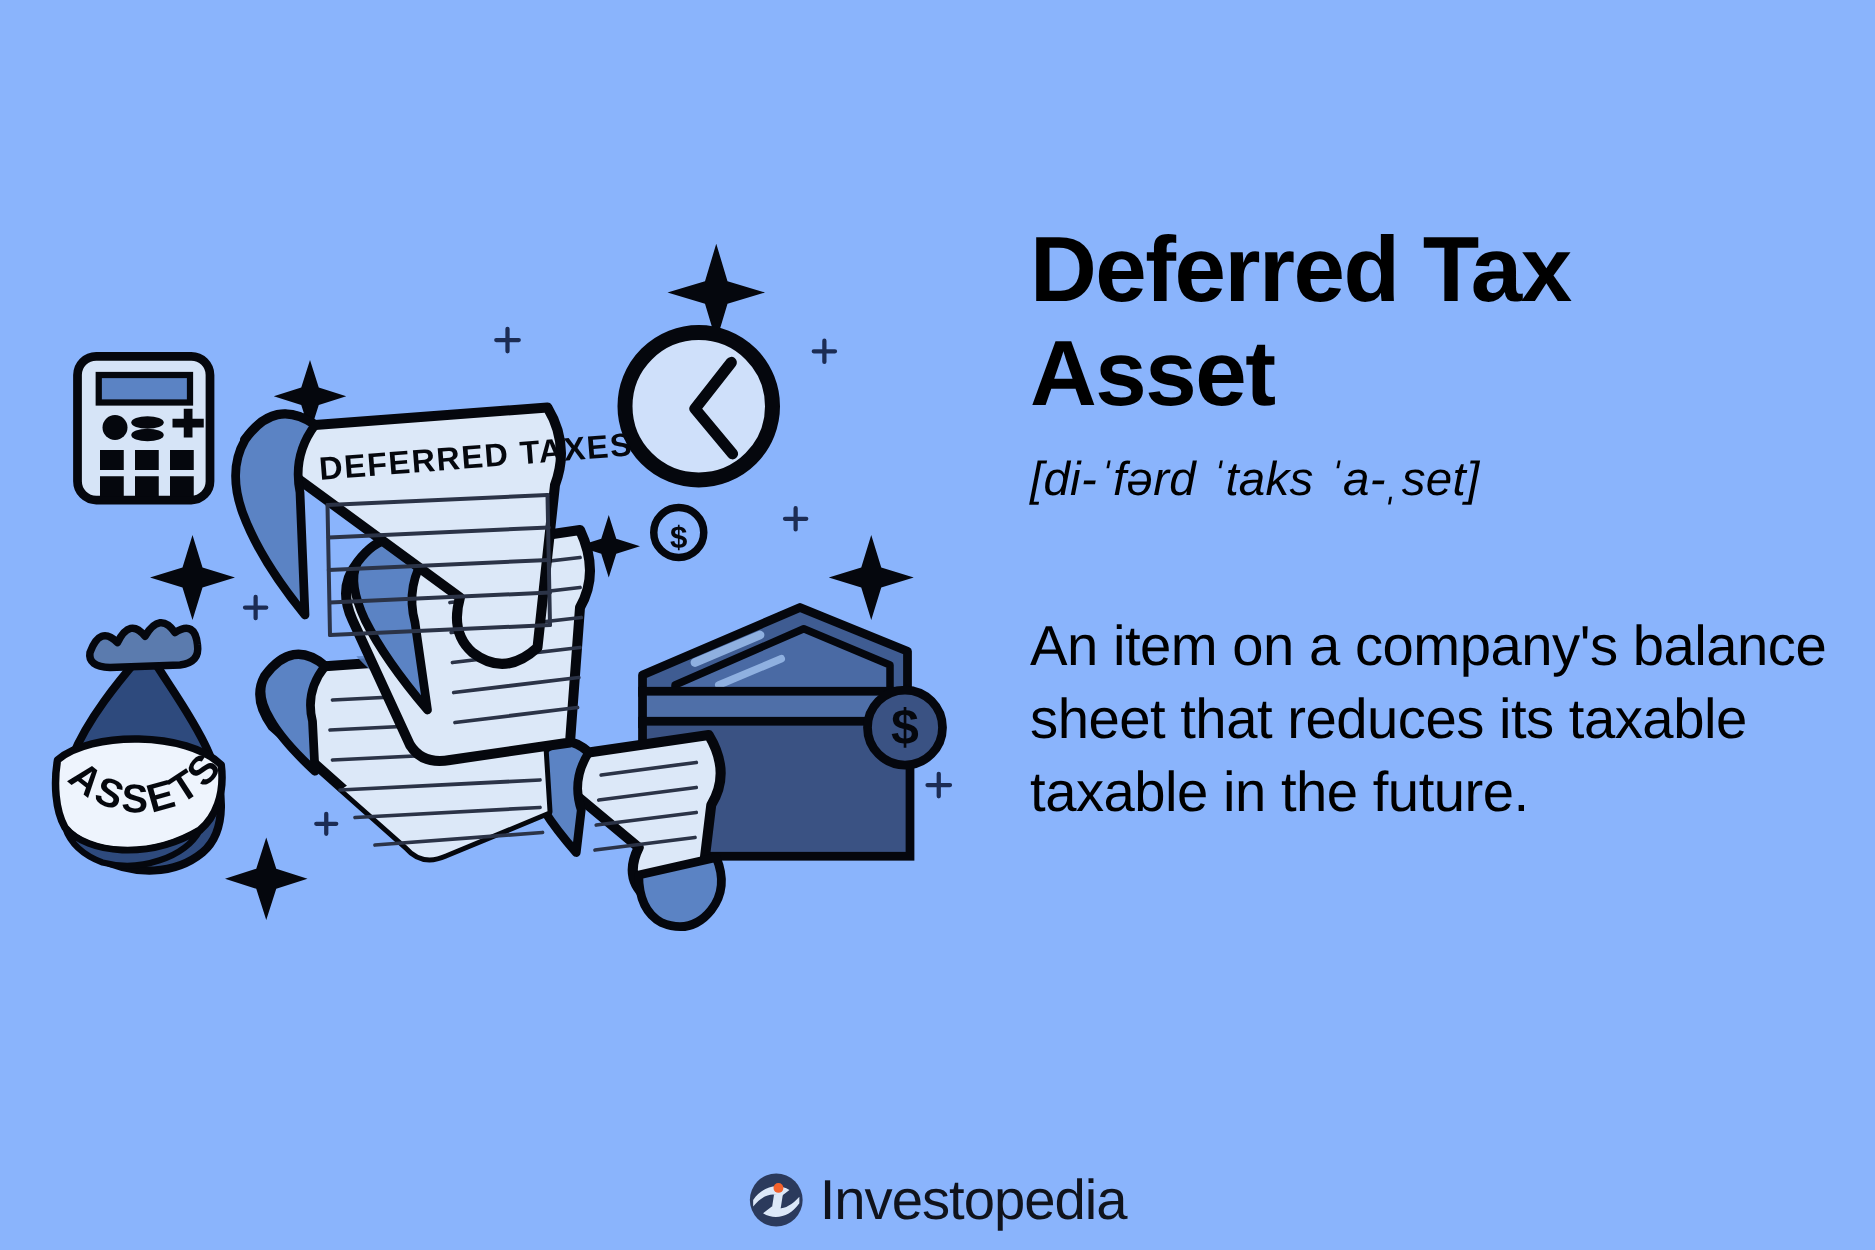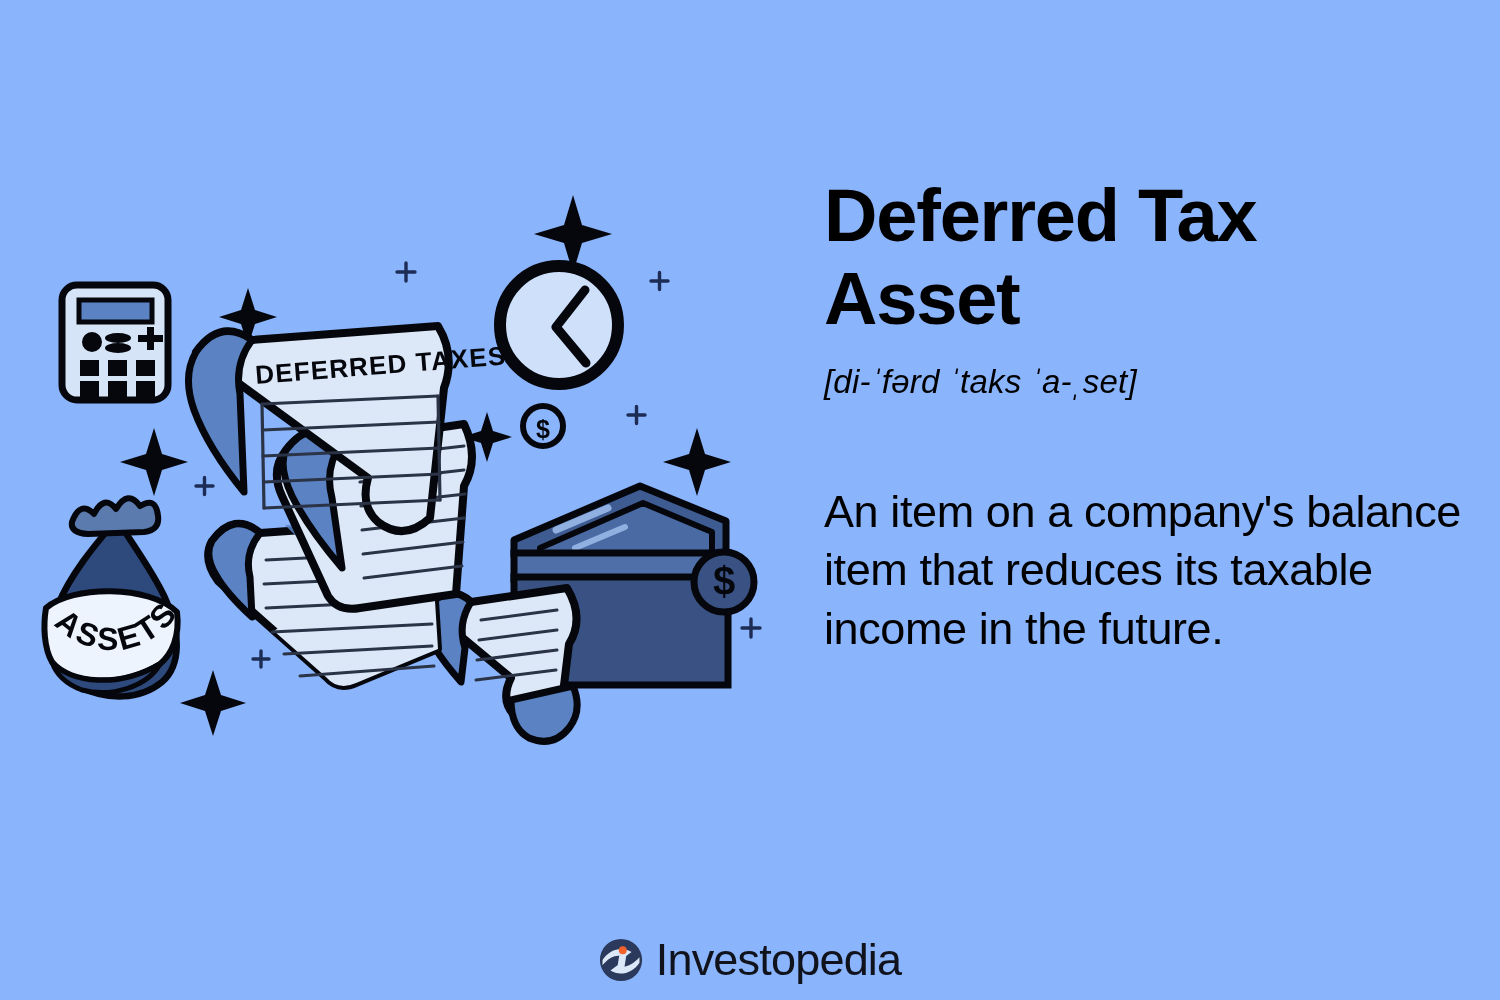--- a/index.html
+++ b/index.html
@@ -53,21 +53,21 @@
     font-weight: 700;
     line-height: 1.12;
     letter-spacing: -1.2px;
     color: #000000;
     max-width: 540px;
   }
 
   .pronunciation {
     margin: 22px 0 0 0;
     font-family: "Liberation Sans", sans-serif;
-    font-size: 33px;
+    font-size: 38px;
     font-style: italic;
     font-weight: 400;
     letter-spacing: 0.2px;
     color: #000000;
   }
 
   .definition {
     margin: 82px 0 0 0;
     font-family: "Liberation Sans", sans-serif;
     font-size: 45px;
@@ -295,21 +295,21 @@
 
       </g>
     </svg>
   </div>
 
   <div class="textpanel">
     <h1 class="term-title">Deferred Tax Asset</h1>
 
     <div class="pronunciation">[di-ˈfərd ˈtaks ˈa-ˌset]</div>
 
-    <p class="definition">An item on a company's balance item that reduces its taxable income in the future.</p>
+    <p class="definition">An item on a company's balance sheet that reduces its taxable taxable in the future.</p>
   </div>
 
   <div class="footer">
     <svg class="logo-mark" viewBox="0 0 100 100">
       <circle cx="50" cy="50" r="48" fill="#2b3a5c"></circle>
       <path d="M8 62 C 26 40, 44 36, 58 44 L 74 32 C 52 18, 24 26, 8 50 Z" fill="#dce8f8"></path>
       <path d="M92 44 C 74 64, 56 70, 42 62 L 26 74 C 48 88, 76 80, 92 56 Z" fill="#dce8f8"></path>
       <path d="M46 40 L 62 40 L 56 78 L 40 78 Z" fill="#dce8f8"></path>
       <circle cx="54" cy="28" r="9" fill="#f4622c"></circle>
     </svg>

